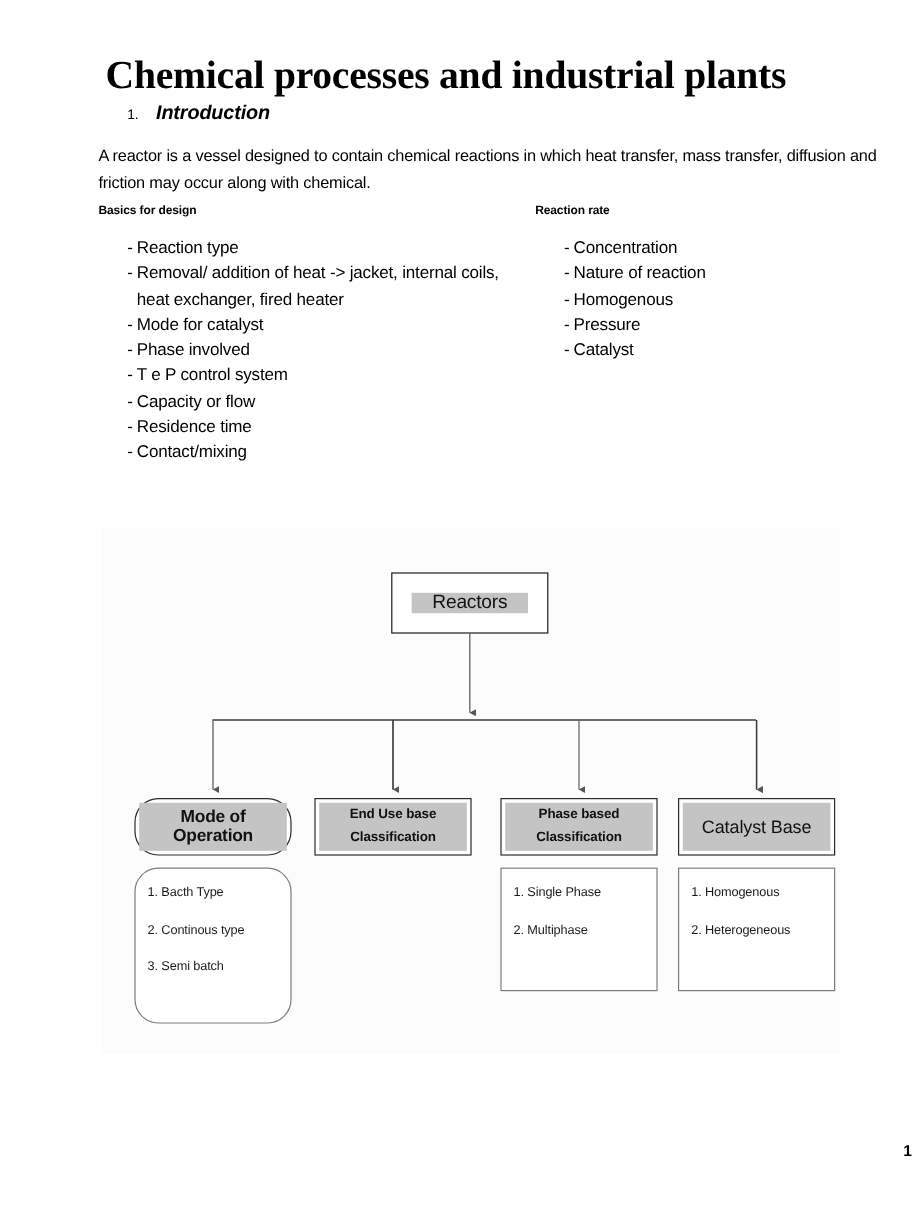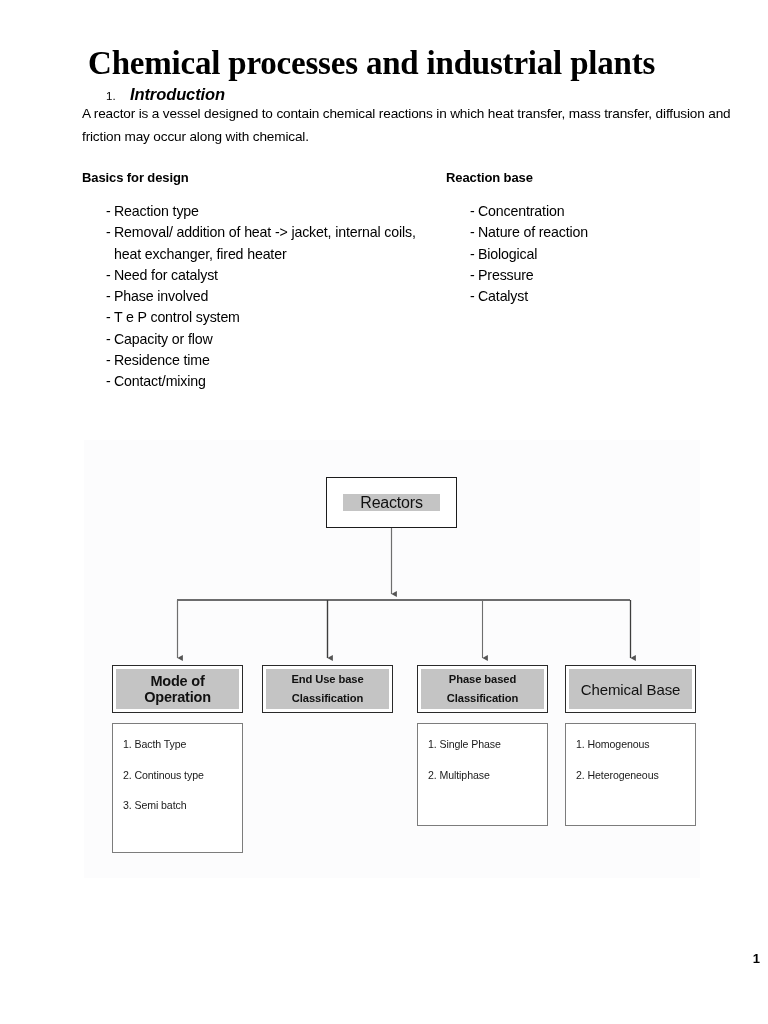--- a/index.html
+++ b/index.html
@@ -21,28 +21,28 @@
   
   .heading-row{
     position:absolute;left:66px;top:85px;
     display:flex;align-items:baseline;
   }
   .heading-num{font-size:11.5px;font-weight:normal;width:24px;display:inline-block;}
   .heading-text{font-size:16.5px;font-weight:bold;letter-spacing:-0.1px;font-style:italic;}
 
   
   .intro{
-    position:absolute;left:42px;top:102px;width:672px;
+    position:absolute;left:42px;top:118px;width:672px;
     font-size:13.6px;line-height:23px;letter-spacing:-0.15px;
   }
 
   
   .col-left{position:absolute;left:42px;top:170px;width:350px;}
   .col-right{position:absolute;left:406px;top:170px;width:300px;}
-  .col-head{font-size:13px;font-weight:bold;letter-spacing:-0.1px;margin-bottom:16px;}
+  .col-head{font-size:10px;font-weight:bold;letter-spacing:-0.1px;margin-bottom:16px;}
   .ul{list-style:none;margin:0;padding:0;}
   .li{
     display:flex;font-size:14.2px;line-height:21.3px;letter-spacing:-0.15px;
     margin-bottom:0px;
   }
   .li .dash{width:32px;flex:0 0 32px;padding-left:24px;box-sizing:border-box;}
   .li .txt{flex:1;}
 
   
   .diagram{
@@ -83,21 +83,21 @@
     top:283px;border:1.1px solid #7c7c7c;background:#ffffff;
     padding:12px 10px 10px 10px;
   }
   .cnt-line{
     font-size:10.6px;line-height:16.5px;letter-spacing:-0.1px;color:#1a1a1a;
     margin-bottom:14px;
   }
   .cnt-line:last-child{margin-bottom:0;}
 
   
-  .c0{left:28px;width:131px;}
+  .c0{left:28px;width:131px;border-radius:20px;}
   .c1{left:178px;width:131px;}
   .c2{left:333px;width:131px;}
   .c3{left:481px;width:131px;}
 
   .h-tall{height:130px;}
   .h-short{height:103px;}
 
   
   .wires{position:absolute;left:0;top:0;width:616px;height:438px;}
 
@@ -127,21 +127,21 @@
       <li class="li">
         <span class="dash">-</span>
         <span class="txt">Reaction type</span>
       </li>
       <li class="li">
         <span class="dash">-</span>
         <span class="txt">Removal/ addition of heat -&gt; jacket, internal coils, heat exchanger, fired heater</span>
       </li>
       <li class="li">
         <span class="dash">-</span>
-        <span class="txt">Need for catalyst</span>
+        <span class="txt">Mode for catalyst</span>
       </li>
       <li class="li">
         <span class="dash">-</span>
         <span class="txt">Phase involved</span>
       </li>
       <li class="li">
         <span class="dash">-</span>
         <span class="txt">T e P control system</span>
       </li>
       <li class="li">
@@ -153,33 +153,33 @@
         <span class="txt">Residence time</span>
       </li>
       <li class="li">
         <span class="dash">-</span>
         <span class="txt">Contact/mixing</span>
       </li>
     </ul>
   </div>
 
   <div class="col-right">
-    <div class="col-head">Reaction base</div>
+    <div class="col-head">Reaction rate</div>
     <ul class="ul">
       <li class="li">
         <span class="dash">-</span>
         <span class="txt">Concentration</span>
       </li>
       <li class="li">
         <span class="dash">-</span>
         <span class="txt">Nature of reaction</span>
       </li>
       <li class="li">
         <span class="dash">-</span>
-        <span class="txt">Biological</span>
+        <span class="txt">Homogenous</span>
       </li>
       <li class="li">
         <span class="dash">-</span>
         <span class="txt">Pressure</span>
       </li>
       <li class="li">
         <span class="dash">-</span>
         <span class="txt">Catalyst</span>
       </li>
     </ul>
@@ -225,21 +225,21 @@
 
     <div class="node hdr-box c2">
       <div class="hdr-inner">
         <span class="hdr-label small">Phase based</span>
         <span class="hdr-label small">Classification</span>
       </div>
     </div>
 
     <div class="node hdr-box c3">
       <div class="hdr-inner">
-        <span class="hdr-label plain">Chemical Base</span>
+        <span class="hdr-label plain">Catalyst Base</span>
       </div>
     </div>
 
     <div class="node cnt-box c0 h-tall">
       <div class="cnt-line">1. Bacth Type</div>
       <div class="cnt-line">2. Continous type</div>
       <div class="cnt-line">3. Semi batch</div>
     </div>
 
 

